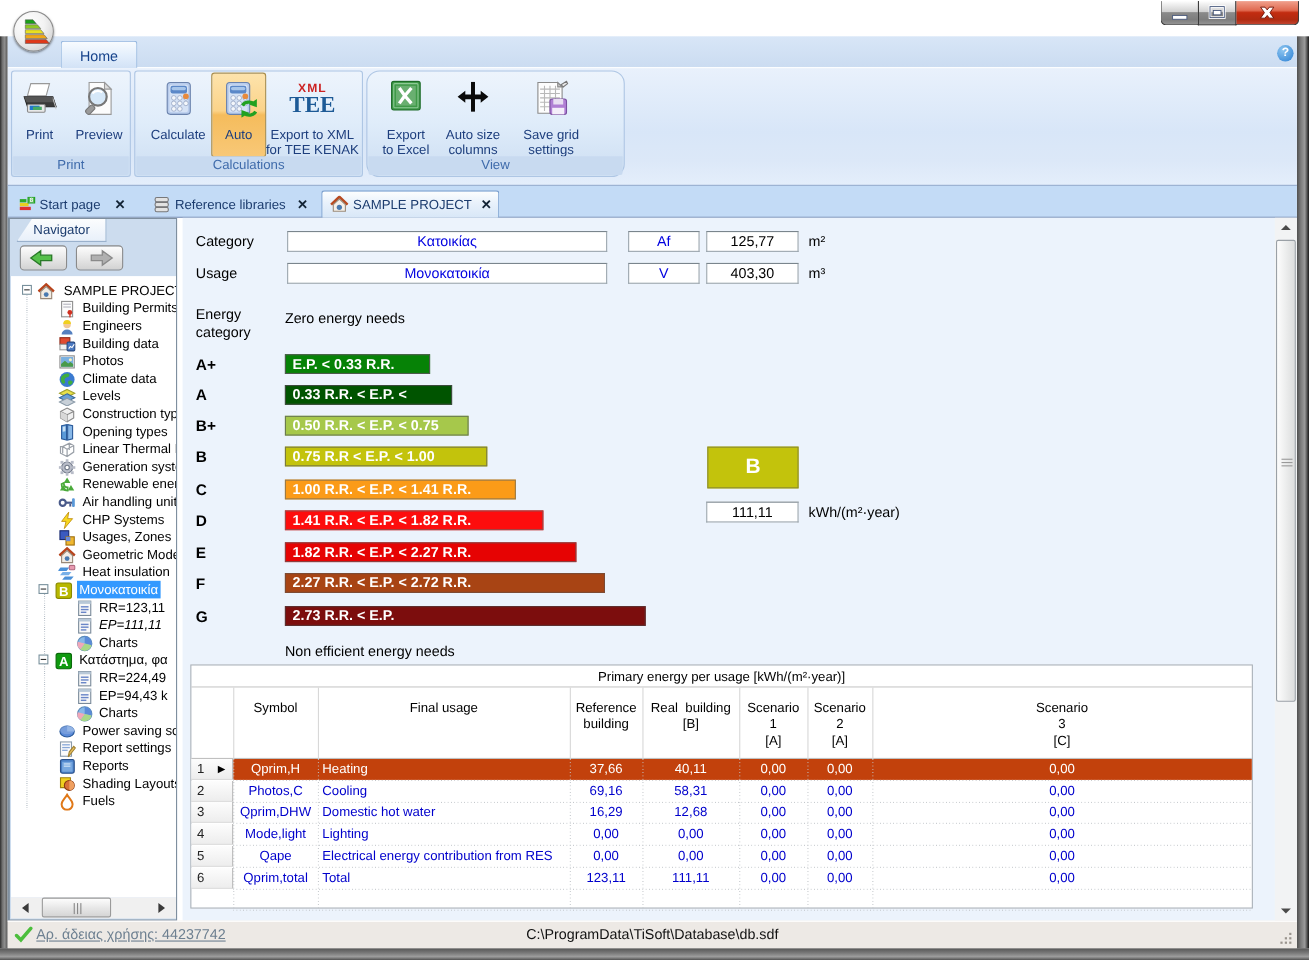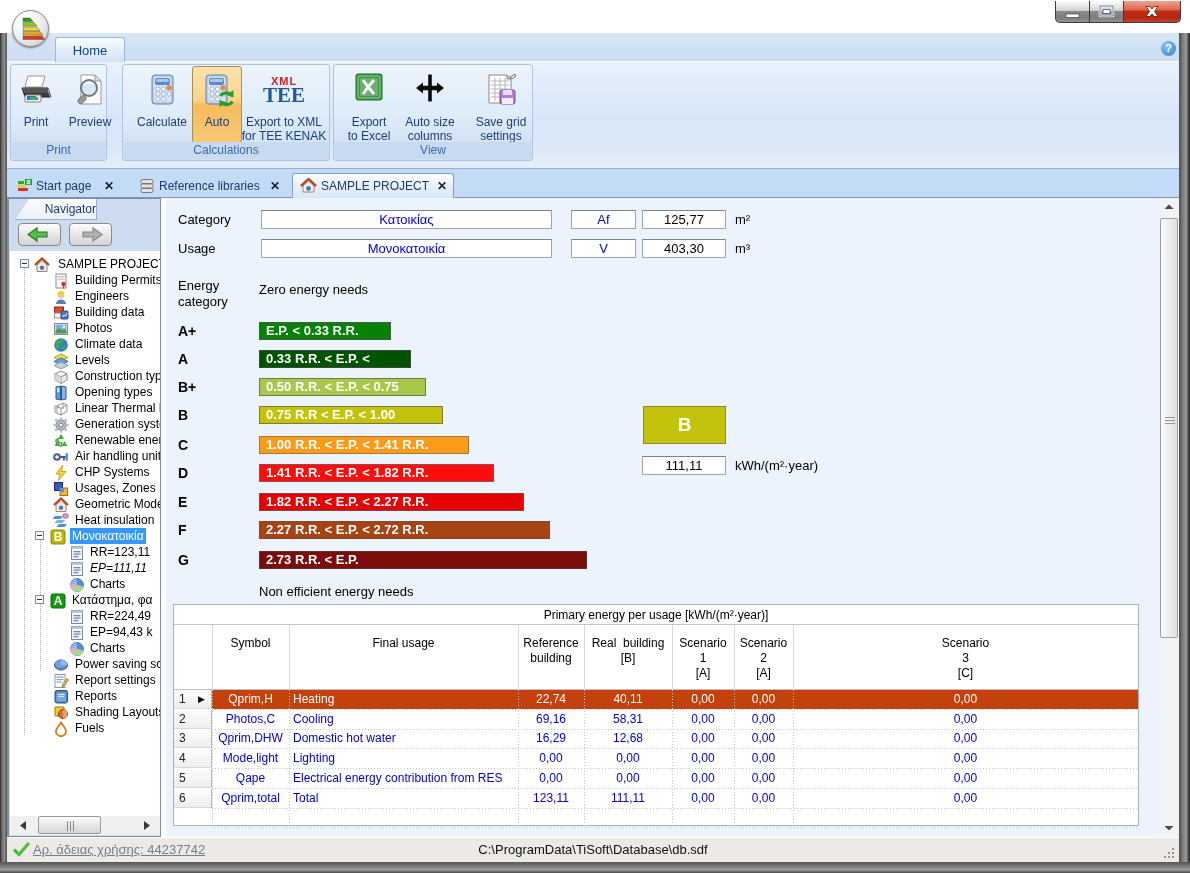--- a/index.html
+++ b/index.html
@@ -64,21 +64,21 @@
 .doctab.active { background:linear-gradient(#fdfefe,#e8f1fb 45%,#d8e7f7); border:1px solid #7da0cd; border-bottom:none;
   border-radius:3px 3px 0 0; }
 .doctab .tx { position:absolute; top:3px; }
 .doctab .cl { position:absolute; top:3px; font-size:12px; font-weight:bold; color:#123; }
 
 
 #navpanel { position:absolute; left:7px; top:198px; width:154px; height:639px;
   background:#ccdcee; border:1px solid #7f8f9f; border-left:2px solid #7f8f9f; }
 #navtab { position:absolute; left:6px; top:0px; width:82px; height:21px;
   background:linear-gradient(#fcfdfe,#e8f0fa); border:1px solid #9ab1cc; border-top:none;
-  color:#1c3c6e; font-size:12px; line-height:20px; text-align:right;
+  color:#1c3c6e; font-size:12px; line-height:20px; text-align:center;
   clip-path:polygon(14px 0, 100% 0, 100% 100%, 0 100%); }
 #navbtns { position:absolute; left:0; top:21px; width:150px; height:31px; }
 .navbtn { position:absolute; top:3px; width:43px; height:23px; border:1px solid #8a8a8a; border-radius:4px;
   background:linear-gradient(#fdfdfd,#e8e8e8 50%,#d2d2d2); }
 #tree { position:absolute; left:1px; top:52px; width:150px; height:565px; background:#fff; overflow:hidden; }
 .trow { position:absolute; height:16px; font-size:12px; color:#000; white-space:nowrap; line-height:16px; }
 .trow .ic { position:absolute; top:1px; }
 .trow .tx { position:absolute; top:0px; }
 .sel { background:#3399ff; color:#fff; }
 .expbox { position:absolute; width:9px; height:9px; top:3px; background:#fff; border:1px solid #78909c; }
@@ -144,21 +144,21 @@
         </g>
       </svg>
     </div>
   <div id="border-left"></div>
   <div id="border-right"></div>
   <div id="border-bottom"></div>
 
   <div id="ribbon-tabs"></div>
   <div id="tab-home">Home</div>
   <div id="ribbon-body">
-    <div class="rgroup" style="left:3px; width:97px;">
+    <div class="rgroup" style="left:3px; width:109px;">
       <div class="rbtn" style="left:2px; width:46px;">
           <div class="ricon"><svg width="34" height="34" viewBox="0 0 34 34">
         <polygon points="9,3 26,3 23,14 6,14" fill="#fff" stroke="#999" stroke-width="1"></polygon>
         <path d="M3 15 L29 15 L32 24 L6 24 Z" fill="#3a3a3a" stroke="#222"></path>
         <path d="M3 15 L29 15 L31 20 L5 20 Z" fill="#555"></path>
         <path d="M29 15 L32 24 L32 27 L29 18 Z" fill="#bbb"></path>
         <rect x="6" y="22" width="16" height="7" rx="1" fill="#e8e8e8" stroke="#888"></rect>
         <rect x="8" y="23" width="9" height="4" fill="#2277cc"></rect>
         <rect x="11" y="24" width="8" height="3" fill="#44aa66"></rect>
             </svg></div>
@@ -226,21 +226,21 @@
         </div>
       <div class="rbtn" style="left:115px; width:92px;">
           <div class="ricon" style="top:8px;">
         <div style="font-size:11px; font-weight:bold; color:#cc2222; text-align:center; letter-spacing:1px;">XML</div>
         <div style="font-size:21px; font-weight:bold; color:#1d5a96; line-height:17px; letter-spacing:0px; font-family:'Liberation Serif',serif;">TEE</div>
           </div>
         <div class="lbl">Export to XML<br>for TEE KENAK</div>
         </div>
       <div class="gl">Calculations</div>
     </div>
-    <div class="rgroup" style="left:326px; width:200px;">
+    <div class="rgroup" style="left:326px; width:235px;border-radius:12px;">
       <div class="rbtn" style="left:4px; width:62px;">
           <div class="ricon"><svg width="28" height="28" viewBox="0 0 28 28">
         <rect x="1" y="1" width="26" height="26" rx="2" fill="#3f9948" stroke="#1d6b28"></rect>
         <rect x="3" y="3" width="22" height="22" rx="1" fill="none" stroke="#8fca96"></rect>
         <rect x="5" y="5" width="18" height="18" fill="#e8f2e8" fill-opacity="0.25"></rect>
         <path d="M8 7 L13 14 L8 21 M13 14 L19 7 M13 14 L19 21" stroke="#fff" stroke-width="3" fill="none"></path>
             </svg></div>
         <div class="lbl">Export<br>to Excel</div>
         </div>
       <div class="rbtn" style="left:136px; width:62px;">
@@ -661,21 +661,21 @@
     <div class="gcell" style="left:38px; top:31px; width:77px; text-align:center; line-height:15px; white-space:normal;">Symbol</div>
     <div class="gcell" style="left:115px; top:31px; width:229px; text-align:center; line-height:15px; white-space:normal;">Final usage</div>
     <div class="gcell" style="left:344px; top:31px; width:66px; text-align:center; line-height:15px; white-space:normal;">Reference<br>building</div>
     <div class="gcell" style="left:410px; top:31px; width:88px; text-align:center; line-height:15px; white-space:normal;">Real&nbsp; building<br>[B]</div>
     <div class="gcell" style="left:498px; top:31px; width:62px; text-align:center; line-height:15px; white-space:normal;">Scenario<br>1<br>[A]</div>
     <div class="gcell" style="left:560px; top:31px; width:59px; text-align:center; line-height:15px; white-space:normal;">Scenario<br>2<br>[A]</div>
     <div class="gcell" style="left:619px; top:31px; width:345px; text-align:center; line-height:15px; white-space:normal;">Scenario<br>3<br>[C]</div>
     <div style="position:absolute; left:38px; top:85px; width:926px; height:19px; background:#c2410c; color:#fff; font-size:12px; line-height:19px;">
           <div style="position:absolute; left:0; width:77px; text-align:center;">Qprim,H</div>
           <div style="position:absolute; left:81px; width:260px;">Heating</div>
-          <div style="position:absolute; left:306px; width:66px; text-align:center;">22,74</div>
+          <div style="position:absolute; left:306px; width:66px; text-align:center;">37,66</div>
           <div style="position:absolute; left:372px; width:88px; text-align:center;">40,11</div>
           <div style="position:absolute; left:460px; width:62px; text-align:center;">0,00</div>
           <div style="position:absolute; left:522px; width:59px; text-align:center;">0,00</div>
           <div style="position:absolute; left:581px; width:345px; text-align:center;">0,00</div>
         </div>
     <div style="position:absolute; left:0; top:85px; width:38px; height:19px; background:linear-gradient(#fdfdfd,#ededed); border-right:1px solid #b8b8b8; border-bottom:1px solid #d8d8d8; font-size:12px; line-height:19px; color:#222; padding-left:5px;">1</div>
     <div style="position:absolute; left:38px; top:104px; width:926px; height:1px; background-image:linear-gradient(90deg,#c2c6ca 1px,transparent 1px); background-size:3px 1px;"></div>
     <div style="position:absolute; left:38px; top:105px; width:926px; height:19px; color:#0000cc; font-size:12px; line-height:19px;">
           <div style="position:absolute; left:0; width:77px; text-align:center;">Photos,C</div>
           <div style="position:absolute; left:81px; width:260px;">Cooling</div>

